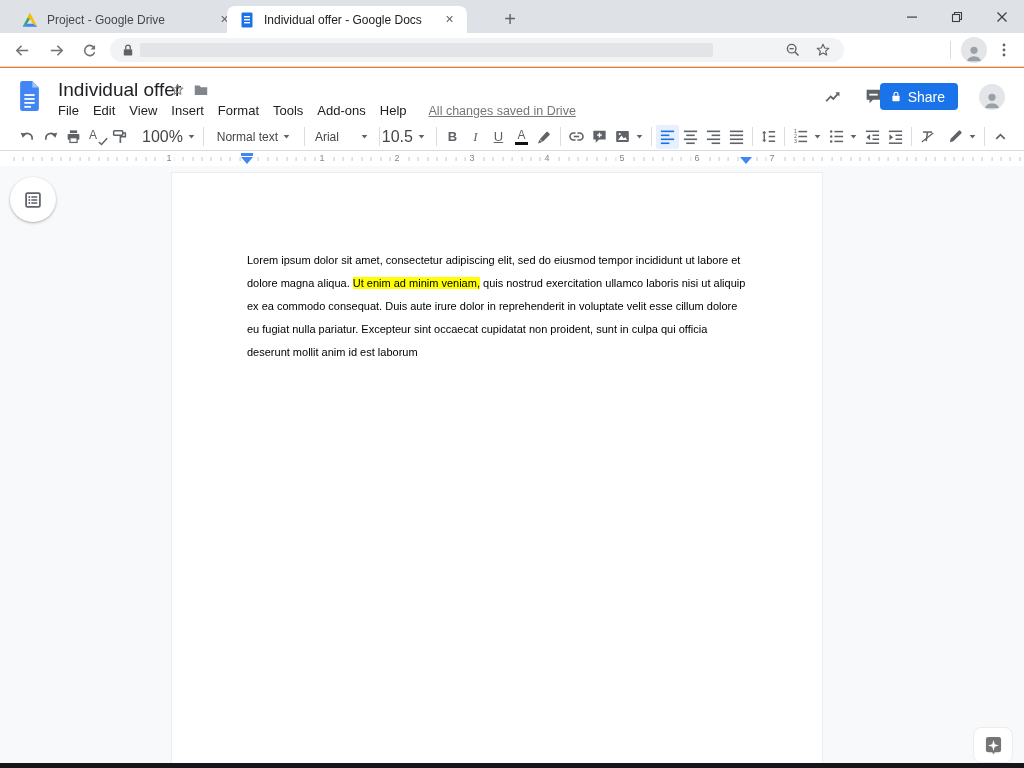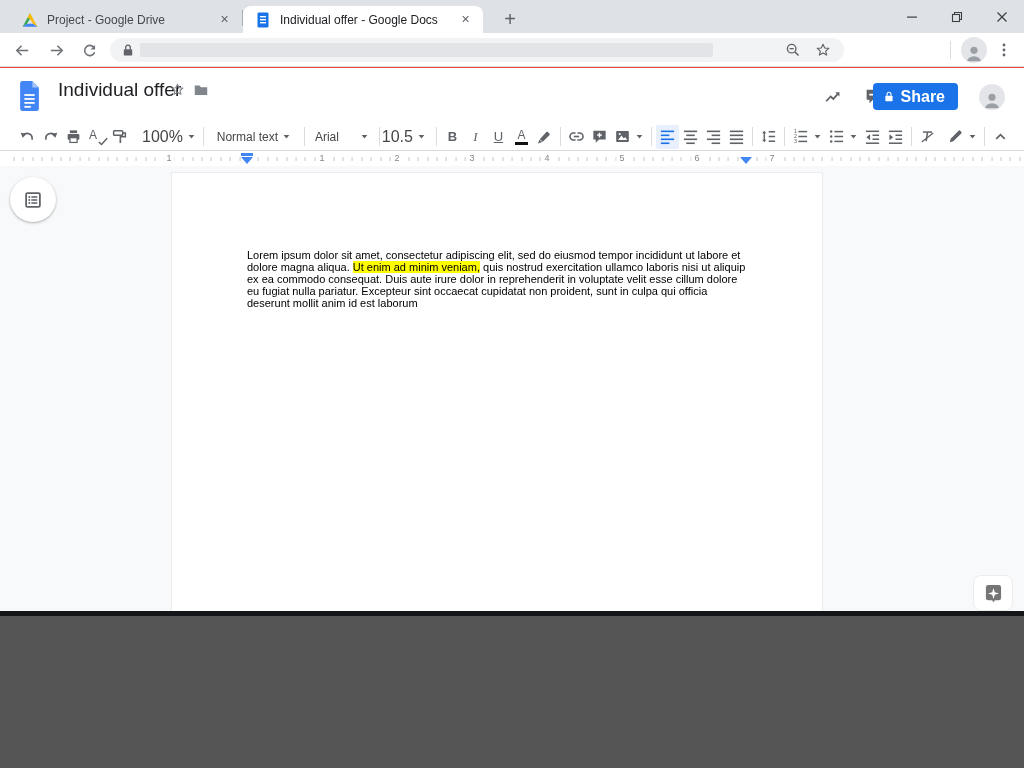--- a/index.html
+++ b/index.html
@@ -1,29 +1,29 @@
 <!DOCTYPE html>
 <html><head>
 <meta charset="utf-8">
 <style>
   * { box-sizing: border-box; margin: 0; padding: 0; }
   body { margin: 0; background: #555; }
   .screen {
-    position: relative; width: 1024px; height: 616px; overflow: hidden;
-    background: #ef4444; font-family: "Liberation Sans", sans-serif;
+    position: relative; width: 1024px; height: 768px; overflow: hidden;
+    background: #f97316; font-family: "Liberation Sans", sans-serif;
     -webkit-font-smoothing: antialiased;
   }
   svg { display: block; }
   .ic { width: 17px; height: 17px; color: #5f6368; }
 
   
   .tabbar { position: absolute; top: 0; left: 0; right: 0; height: 33px; background: #dee1e6; }
   .tab { position: absolute; top: 6px; height: 27px; display: flex; align-items: center; }
   .tab-inactive { left: 10px; width: 232px; }
-  .tab-active { left: 243px; width: 240px; background: #fff; border-radius: 8px 8px 0 0; }
+  .tab-active { left: 227px; width: 240px; background: #fff; border-radius: 8px 8px 0 0; }
   .tab-favicon { width: 16px; height: 16px; margin-left: 12px; flex: none; }
   .tab-title { font-size: 12px; color: #45494d; margin-left: 9px; flex: 1; white-space: nowrap; overflow: hidden; }
   .tab-active .tab-title { color: #202124; }
   .tab-close { width: 17px; height: 17px; margin-right: 9px; flex: none; color: #5f6368;
     font-size: 14px; line-height: 16px; text-align: center; border-radius: 50%; cursor: default; }
   .tab-divider { position: absolute; left: 242px; top: 10px; width: 1px; height: 16px; background: #a9adb2; }
   .newtab-btn { position: absolute; left: 495px; top: 5px; width: 30px; height: 28px;
     display: flex; align-items: center; justify-content: center; font-size: 20px; font-weight: 300; color: #5f6368; }
   .winctl { position: absolute; right: 0; top: 0; height: 33px; display: flex; }
   .winbtn { width: 45px; height: 100%; display: flex; align-items: center; justify-content: center; color: #3c4043; }
@@ -58,21 +58,21 @@
   .dmenu-item { font-size: 13px; color: #202124; padding: 2px 7px; }
   .saved-status { font-size: 12.5px; color: #767676; text-decoration: underline; margin-left: 15px; }
   .hdr-ic { position: absolute; top: 16px; width: 24px; height: 24px; display: flex;
     align-items: center; justify-content: center; color: #5f6368; }
   .hdr-ic svg { width: 19px; height: 19px; }
   .insights-btn { right: 180px; }
   .comment-btn { right: 139px; }
   .share-btn { position: absolute; right: 66px; top: 15px; height: 27px; padding: 0 13px 0 10px;
     background: #1a73e8; border-radius: 4px; display: flex; align-items: center; gap: 6px; }
   .share-btn svg { width: 12px; height: 13px; }
-  .share-label { color: #fff; font-size: 16px; font-weight: bold; }
+  .share-label { color: #fff; font-size: 14px; font-weight: normal; }
   .dheader .btb-avatar { right: 19px; top: 16px; }
 
   
   .dtoolbar { position: absolute; top: 123px; left: 0; right: 0; height: 28px; background: #fff;
     border-bottom: 1px solid #d9dbdf; display: flex; align-items: center; padding: 0 12px 0 16px; }
   .tbtn { height: 24px; min-width: 23px; padding: 0 3px; display: flex; align-items: center;
     justify-content: center; border-radius: 2px; color: #5f6368; flex: none; }
   .tbtn.active { background: #e8f0fe; color: #1a73e8; }
   .sep { width: 1px; height: 19px; background: #dadce0; margin: 0 4px; flex: none; }
   .tb-text { font-size: 16px; color: #444746; }
@@ -105,21 +105,21 @@
   
   .canvas { position: absolute; top: 166px; left: 0; right: 0; bottom: 5px; background: #f8f9fa; }
   .vruler { position: absolute; left: 0; top: 151px; bottom: 5px; width: 11px; background: #fff; }
   .vruler-ticks { position: absolute; left: 3px; top: 16px; bottom: 0; width: 5px;
     background: repeating-linear-gradient(to bottom, #c4c7cb 0 1px, transparent 1px 9.4px); }
   .vruler-mark-top { position: absolute; left: 2px; top: 16px; width: 7px; height: 3px; background: #5f6368; }
   .vruler-mark-blue { position: absolute; left: 2px; top: 555px; width: 7px; height: 4px; background: #4285f4; }
   .page { position: absolute; left: 171px; top: 6px; width: 652px; height: 820px; background: #fff;
     border: 1px solid #ececee; border-bottom: none; }
   .para { position: absolute; left: 75px; top: 76px; width: 502px; font-size: 11px;
-    line-height: 12px; color: #000; }
+    line-height: 23px; color: #000; }
   .hl { background: #ffff00; }
   .outline-btn { position: absolute; left: 10px; top: 11px; width: 46px; height: 45px; background: #fff;
     border-radius: 50%; box-shadow: 0 1px 3px rgba(60,64,67,.28), 0 1px 2px rgba(60,64,67,.15);
     display: flex; align-items: center; justify-content: center; color: #5f6368; }
   .outline-btn svg { width: 20px; height: 20px; }
   .explore-btn { position: absolute; right: 11px; bottom: 0; width: 40px; height: 36px; background: #fff;
     border: 1px solid #ececec; border-radius: 8px; display: flex; align-items: center;
     justify-content: center; color: #757575; }
   .explore-btn svg { width: 21px; height: 21px; }
 
@@ -467,20 +467,31 @@
     <svg class="docs-logo">
         <use href="#i-docslg"></use>
       </svg>
     <div class="dtitle">Individual offer</div>
     <svg class="dstar">
         <use href="#i-star"></use>
       </svg>
     <svg class="dfolder">
         <use href="#i-folder"></use>
       </svg>
+    <div class="dmenu">
+      <span class="dmenu-item">File</span>
+      <span class="dmenu-item">Edit</span>
+      <span class="dmenu-item">View</span>
+      <span class="dmenu-item">Insert</span>
+      <span class="dmenu-item">Format</span>
+      <span class="dmenu-item">Tools</span>
+      <span class="dmenu-item">Add-ons</span>
+      <span class="dmenu-item">Help</span>
+      <span class="saved-status">All changes saved in Drive</span>
+    </div>
     <div class="hdr-ic insights-btn">
         <svg>
           <use href="#i-insights"></use>
         </svg>
       </div>
     <div class="hdr-ic comment-btn">
         <svg>
           <use href="#i-commenth"></use>
         </svg>
       </div>

